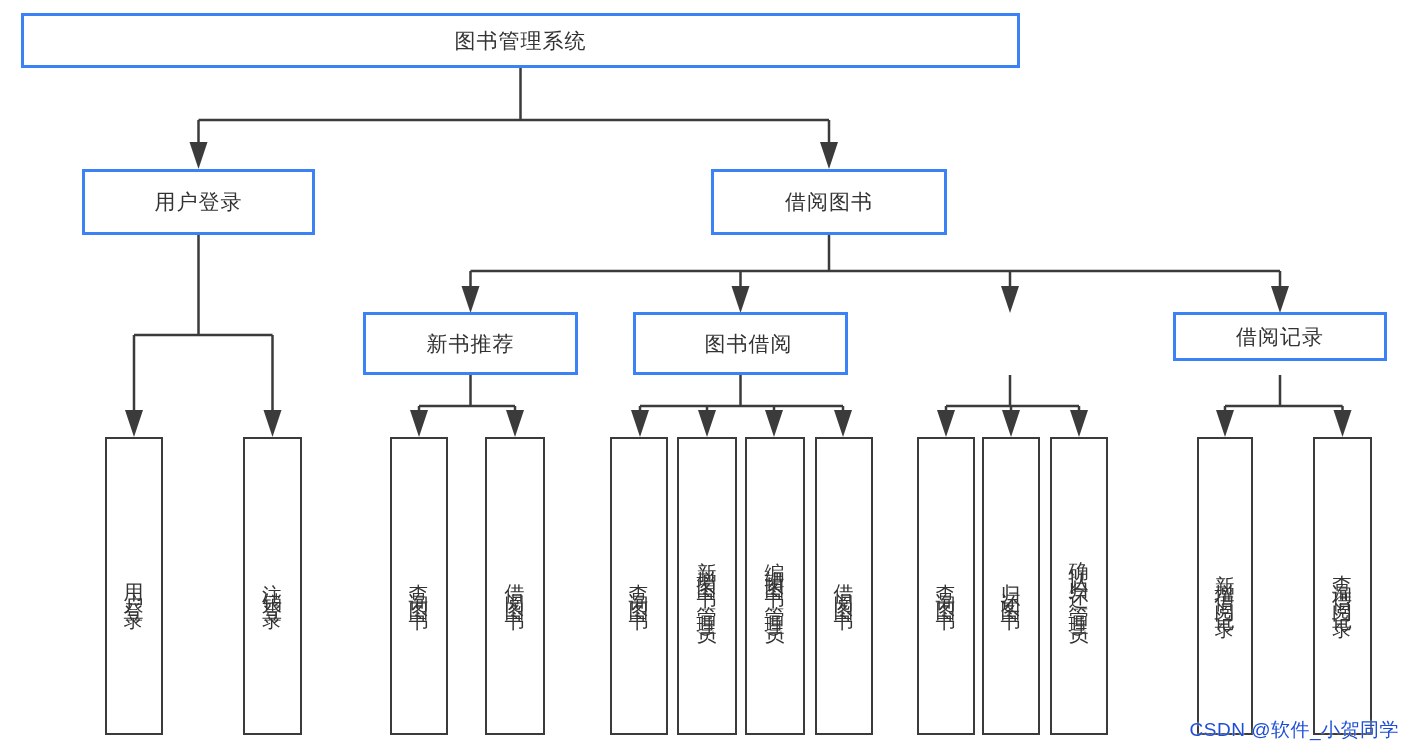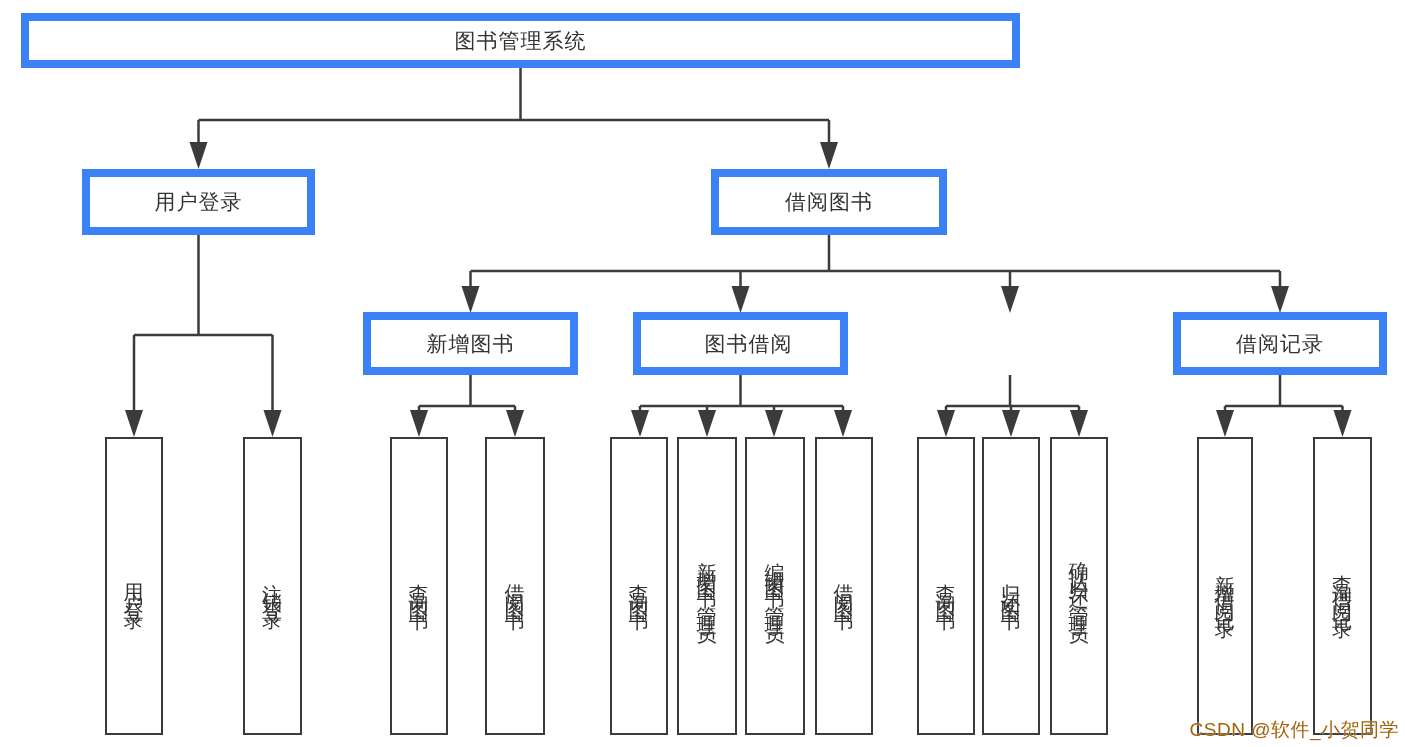--- a/index.html
+++ b/index.html
@@ -15,21 +15,21 @@
   }
   .connectors {
     position: absolute;
     left: 0; top: 0;
     z-index: 1;
   }
   .h-box {
     position: absolute;
     z-index: 2;
     background: #ffffff;
-    border: 8px solid #3b82f6;
+    border: 3px solid #3b82f6;
     display: flex;
     align-items: center;
     justify-content: center;
     font-size: 21px;
     letter-spacing: 1px;
     color: #333333;
   }
   .v-box {
     position: absolute;
     z-index: 2;
@@ -49,21 +49,21 @@
     letter-spacing: 9px;
     color: #333333;
     white-space: nowrap;
   }
   .watermark {
     position: absolute;
     right: 6px;
     bottom: 4px;
     z-index: 3;
     font-size: 19px;
-    color: #a16207;
+    color: #1d4ed8;
     letter-spacing: 0.5px;
     text-shadow: 0 0 2px #ffffff;
     white-space: nowrap;
   }
 </style>
 </head>
 <body>
 
 <div class="canvas">
 
@@ -112,26 +112,26 @@
   </div>
 
   <div class="h-box" style="left:82px; top:169px; width:233px; height:66px;">
     <span>用户登录</span>
   </div>
   <div class="h-box" style="left:711px; top:169px; width:236px; height:66px;">
     <span>借阅图书</span>
   </div>
 
   <div class="h-box" style="left:363px; top:312px; width:215px; height:63px;">
-    <span>新增图书</span>
+    <span>新书推荐</span>
   </div>
   <div class="h-box" style="left:633px; top:312px; width:215px; height:63px;padding-left:16px;">
     <span>图书借阅</span>
   </div>
-  <div class="h-box" style="left:1173px; top:312px; width:214px; height:63px;">
+  <div class="h-box" style="left:1173px; top:312px; width:214px; height:49px;">
     <span>借阅记录</span>
   </div>
 
   <div class="v-box" style="left:105px; width:58px;">
     <span>用户登录</span>
   </div>
   <div class="v-box" style="left:243px; width:59px;">
     <span>注销登录</span>
   </div>
 

